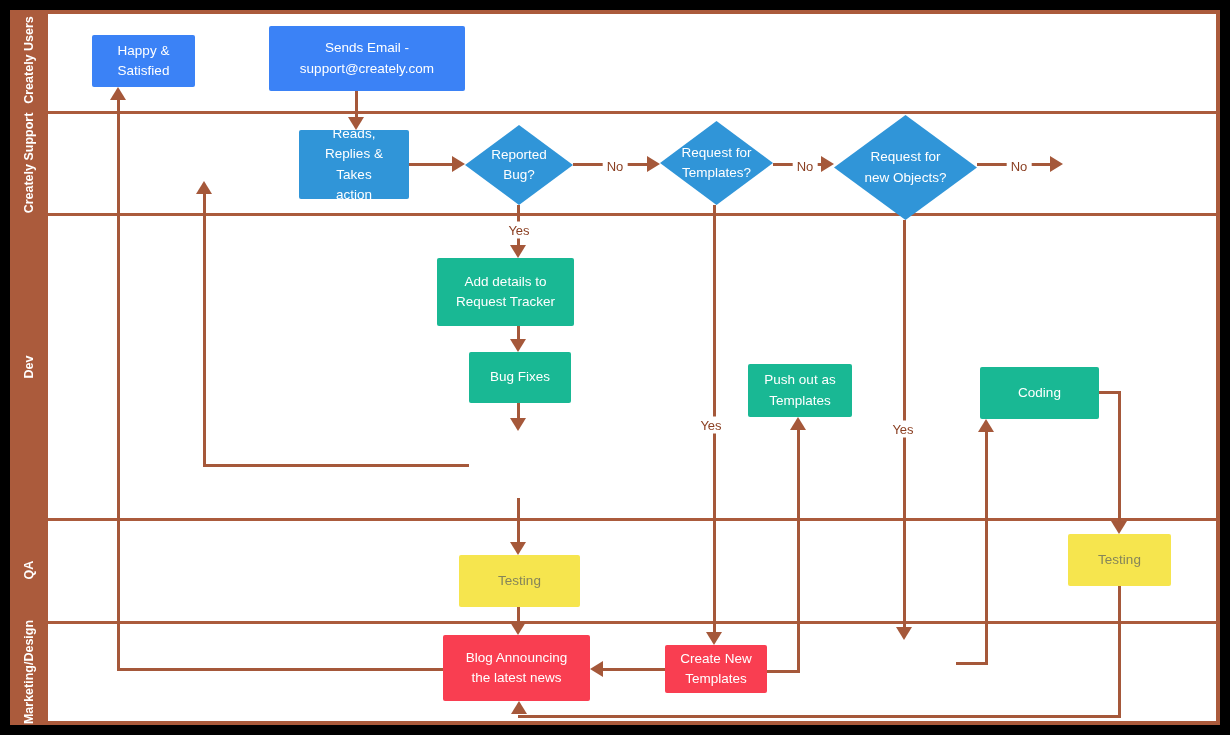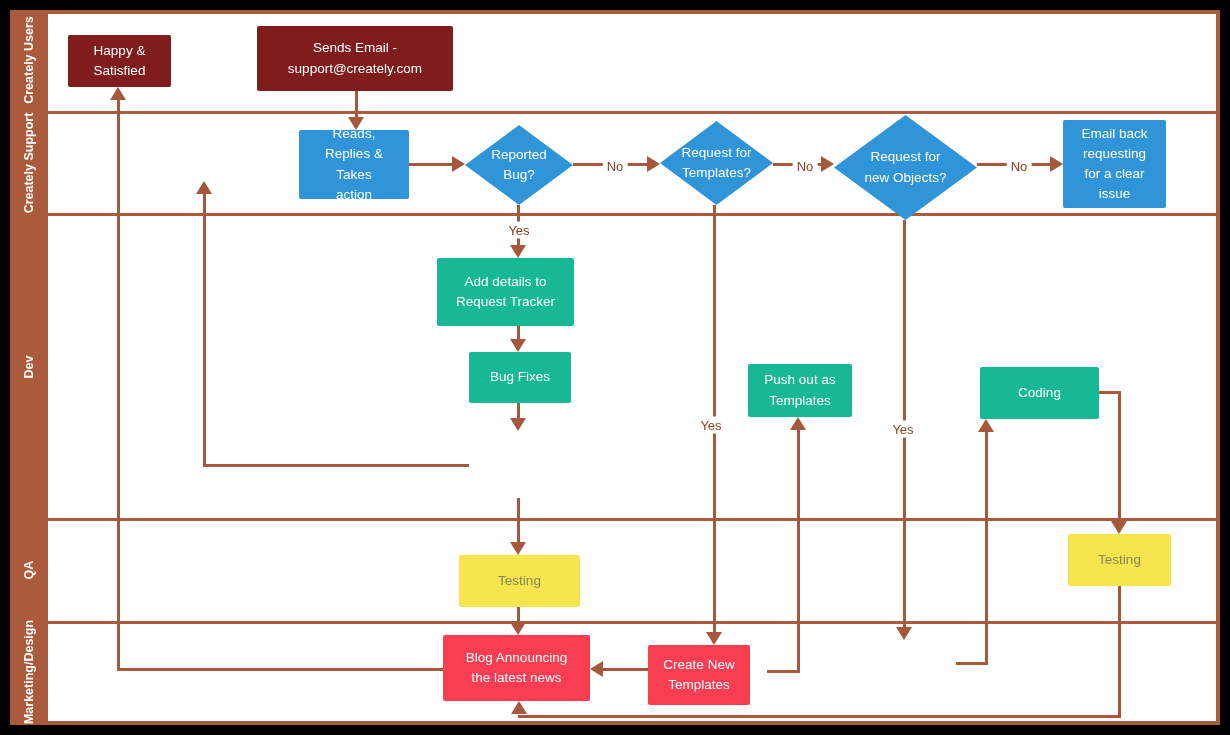--- a/index.html
+++ b/index.html
@@ -21,21 +21,21 @@
   }
   .lane-label{
     position:absolute;transform:translate(-50%,-50%) rotate(-90deg);
     color:#fff;font-weight:bold;font-size:12.5px;white-space:nowrap;
   }
   .node{
     position:absolute;display:flex;align-items:center;justify-content:center;
     text-align:center;color:#fff;font-size:13.5px;line-height:1.5;
     border-radius:2px;box-sizing:border-box;z-index:3;
   }
-  .purple{background:#7f1d1d;}
+  .purple{background:#3b82f6;margin-left:24px;}
   .blue{background:#3095d8;}
   .green{background:#19b894;}
   .yellow{background:#f6e54e;color:#85855a;}
   .red{background:#f93e51;}
   .diamond{clip-path:polygon(50% 0,100% 50%,50% 100%,0 50%);border-radius:0;}
   .edge{position:absolute;background:#a5583a;z-index:1;}
   .ah{position:absolute;width:0;height:0;border-style:solid;border-color:transparent;z-index:2;}
   .ah-down{border-width:13px 8px 0 8px;border-top-color:#a5583a;}
   .ah-up{border-width:0 8px 13px 8px;border-bottom-color:#a5583a;}
   .ah-left{border-width:8px 13px 8px 0;border-right-color:#a5583a;}
@@ -127,28 +127,27 @@
   <div class="ah ah-up" style="left:110px;top:87px"></div>
 
   <div class="elabel" style="left:615px;top:166px">No</div>
   <div class="elabel" style="left:805px;top:166px">No</div>
   <div class="elabel" style="left:1019px;top:166px">No</div>
   <div class="elabel" style="left:519px;top:230px">Yes</div>
   <div class="elabel" style="left:711px;top:425px">Yes</div>
   <div class="elabel" style="left:903px;top:429px">Yes</div>
 
   <div class="node purple" style="left:68px;top:35px;width:103px;height:52px;padding:0 10px">Happy &amp; Satisfied</div>
-  <div class="node purple" style="left:257px;top:26px;width:196px;height:65px;padding:0 13px">Sends Email - support@creately.com</div>
+  <div class="node purple" style="left:245px;top:26px;width:196px;height:65px;padding:0 13px">Sends Email - support@creately.com</div>
   <div class="node blue" style="left:299px;top:130px;width:110px;height:69px;padding:0 24px">Reads, Replies &amp; Takes action</div>
   <div class="node blue diamond" style="left:465px;top:125px;width:108px;height:80px;padding:0 18px">Reported Bug?</div>
   <div class="node blue diamond" style="left:660px;top:121px;width:113px;height:84px;padding:0 19px">Request for Templates?</div>
   <div class="node blue diamond" style="left:834px;top:115px;width:143px;height:105px;padding:0 28px">Request for new Objects?</div>
-  <div class="node blue" style="left:1063px;top:120px;width:103px;height:88px;padding:0 12px">Email back requesting for a clear issue</div>
   <div class="node green" style="left:437px;top:258px;width:137px;height:68px;padding:0 13px">Add details to Request Tracker</div>
   <div class="node green" style="left:469px;top:352px;width:102px;height:51px;padding:0 0">Bug Fixes</div>
   <div class="node green" style="left:748px;top:364px;width:104px;height:53px;padding:0 12px">Push out as Templates</div>
   <div class="node green" style="left:980px;top:367px;width:119px;height:52px;padding:0 0">Coding</div>
   <div class="node yellow" style="left:459px;top:555px;width:121px;height:52px;padding:0 8px">Testing</div>
   <div class="node yellow" style="left:1068px;top:534px;width:103px;height:52px;padding:0 8px">Testing</div>
   <div class="node red" style="left:443px;top:635px;width:147px;height:66px;padding:0 12px">Blog Announcing the latest news</div>
-  <div class="node red" style="left:648px;top:645px;width:102px;height:60px;padding:0 10px">Create New Templates</div>
+  <div class="node red" style="left:665px;top:645px;width:102px;height:48px;padding:0 10px">Create New Templates</div>
 
 </div>
 
 </body></html>

